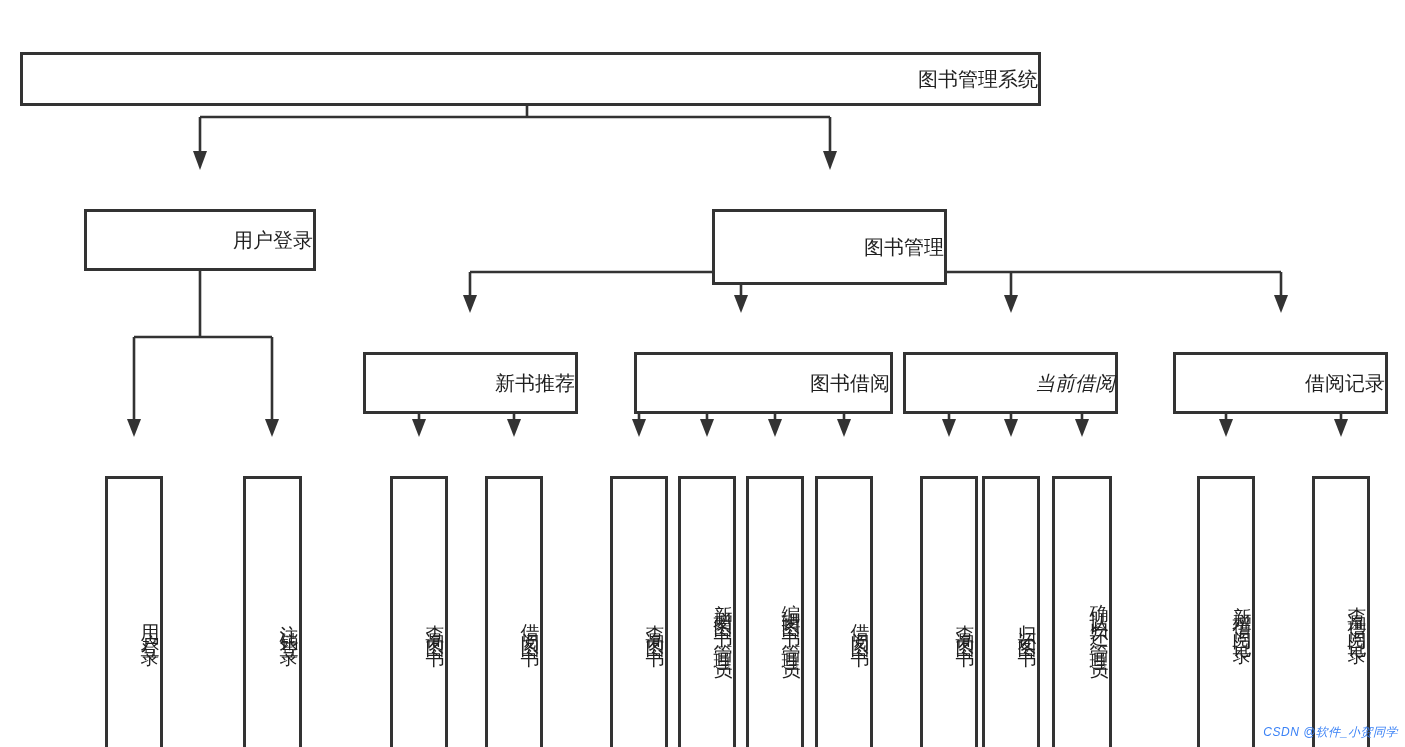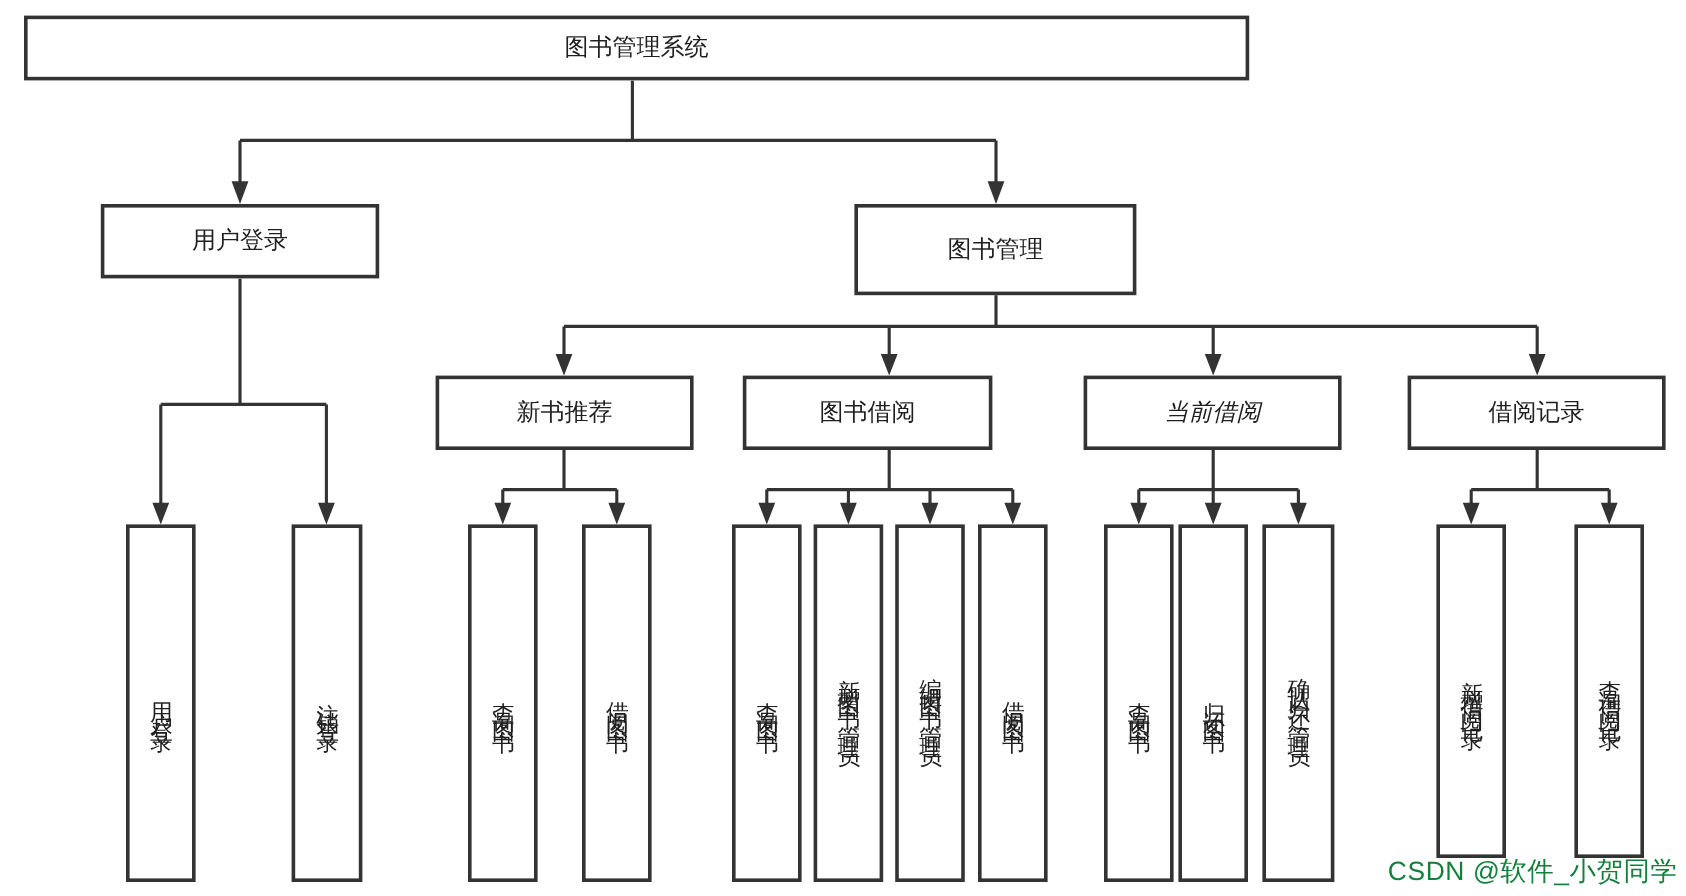--- a/index.html
+++ b/index.html
@@ -22,41 +22,43 @@
     width: 1405px;
     height: 747px;
   }
   .box {
     position: absolute;
     box-sizing: border-box;
     background: #ffffff;
     border: 3px solid #333333;
     display: flex;
     align-items: center;
-    justify-content: center;
+    justify-content: flex-end;
     color: #1f1f1f;
     font-size: 20px;
     line-height: 1;
     white-space: nowrap;
+    margin-top: 39px;
   }
   .leaf .vlabel {
     writing-mode: vertical-rl;
     text-orientation: mixed;
     letter-spacing: 8px;
     font-size: 19px;
     line-height: 1;
     white-space: nowrap;
   }
   .watermark {
     position: absolute;
     right: 7px;
     bottom: 6px;
-    font-size: 22px;
-    color: #15803d;
+    font-size: 12px;
+    color: #3b82f6;
     letter-spacing: 0.5px;
+    font-style: italic;
   }
 </style>
 </head>
 <body>
 
 <div class="canvas">
 
   <svg class="edges" viewBox="0 0 1405 747" xmlns="http://www.w3.org/2000/svg">
     <g stroke="#333333" stroke-width="2.6" fill="none">
 
@@ -104,21 +106,21 @@
   <div class="box" style="left:84px; top:170px; width:232px; height:62px;">
     <span>用户登录</span>
   </div>
   <div class="box" style="left:712px; top:170px; width:235px; height:76px;">
     <span>图书管理</span>
   </div>
 
   <div class="box" style="left:363px; top:313px; width:215px; height:62px;">
     <span>新书推荐</span>
   </div>
-  <div class="box" style="left:619px; top:313px; width:208px; height:62px;">
+  <div class="box" style="left:634px; top:313px; width:259px; height:62px;">
     <span>图书借阅</span>
   </div>
   <div class="box" style="left:903px; top:313px; width:215px; height:62px;font-style:italic;">
     <span>当前借阅</span>
   </div>
   <div class="box" style="left:1173px; top:313px; width:215px; height:62px;">
     <span>借阅记录</span>
   </div>
 
   <div class="box leaf" style="left:105px; top:437px; width:58px; height:298px;">

